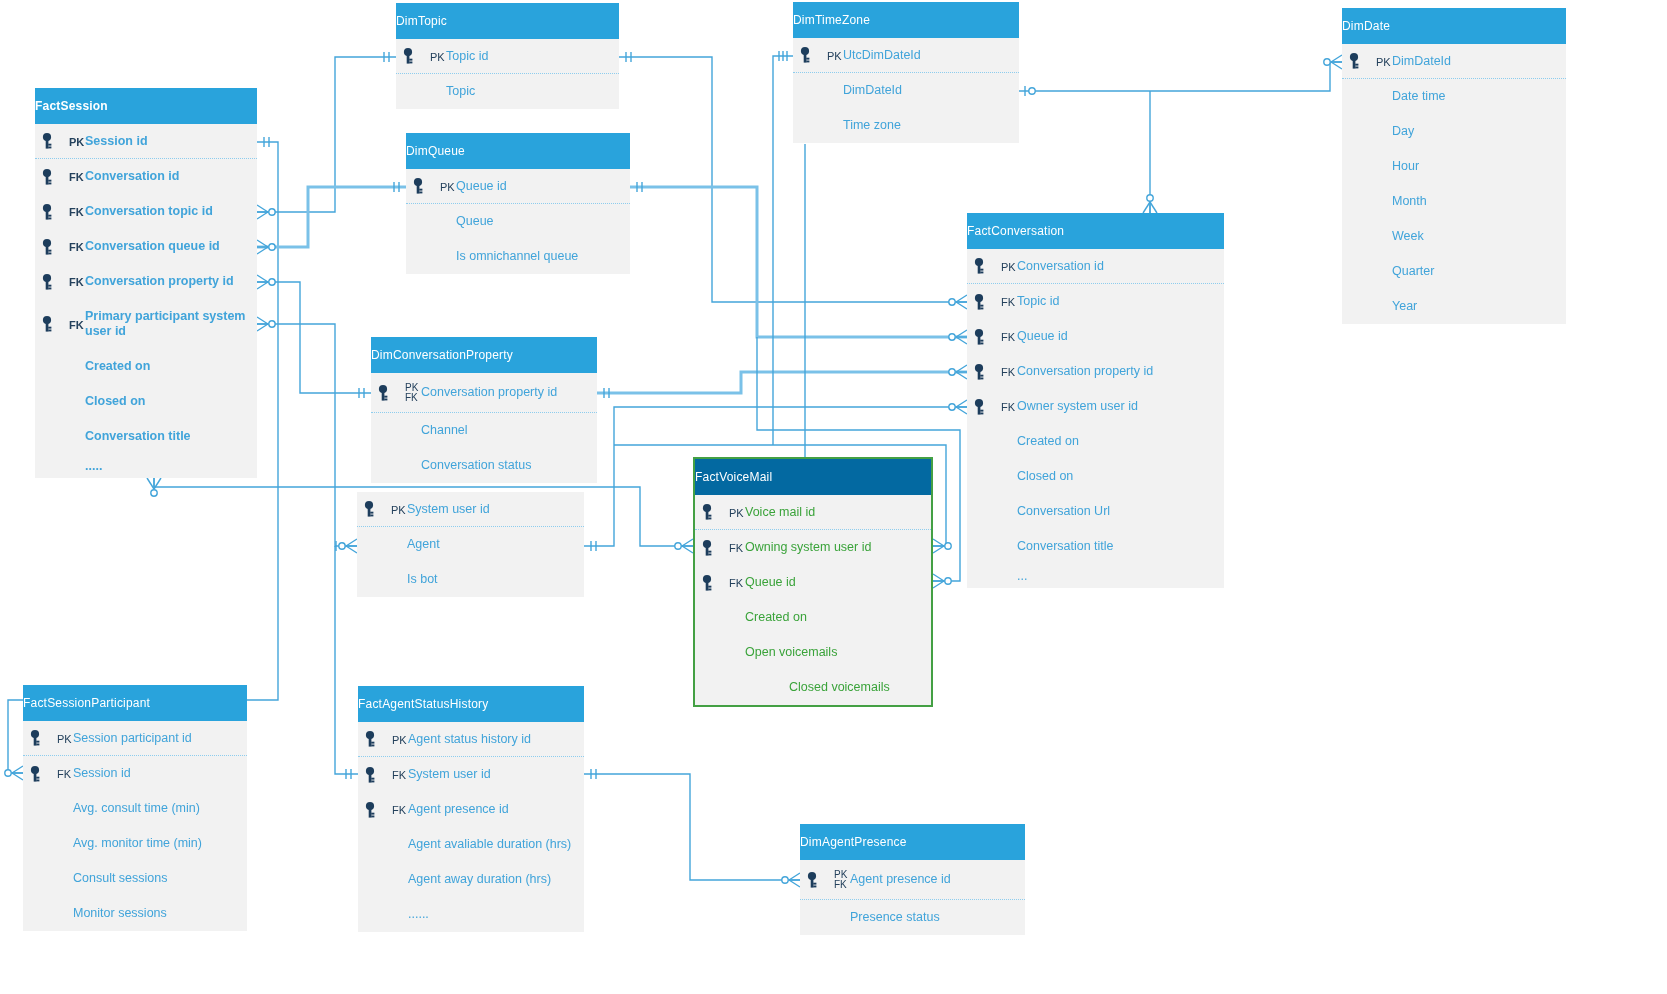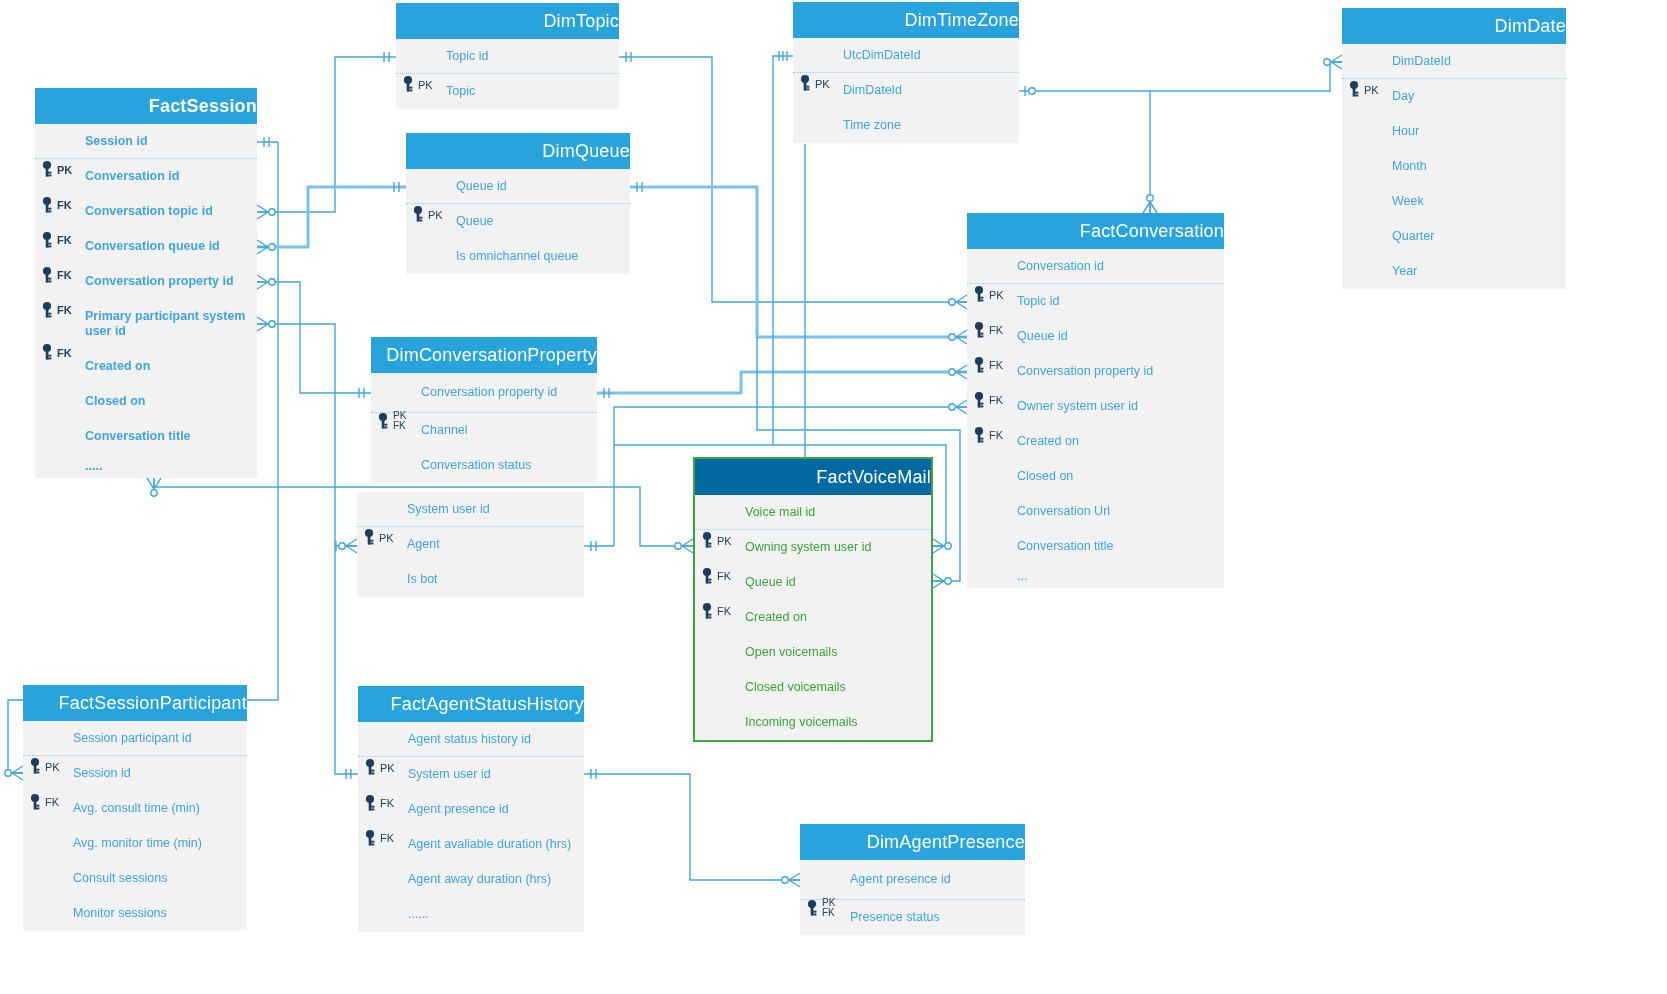--- a/index.html
+++ b/index.html
@@ -3,32 +3,32 @@
 <meta charset="utf-8">
 <style>
   html,body{margin:0;padding:0;background:#ffffff;}
   #diagram{
     position:relative;width:1667px;height:994px;overflow:hidden;
     font-family:"Liberation Sans",sans-serif;background:#ffffff;
   }
   #wires{position:absolute;left:0;top:0;z-index:1;}
   .tbl{position:absolute;z-index:2;background:#f2f2f2;box-sizing:border-box;}
   .tbl.green{border:2px solid #44a044;background:#f2f2f2;}
-  .hdr{height:36px;display:flex;align-items:center;justify-content:flex-end;
-       color:#ffffff;font-size:18px;letter-spacing:.2px;}
+  .hdr{height:36px;display:flex;align-items:center;justify-content:flex-start;
+       color:#ffffff;font-size:12px;letter-spacing:.2px;}
   .hdr.blue{background:#29a3dc;}
   .hdr.green{background:#0369a1;}
   .row{position:relative;display:flex;align-items:center;box-sizing:border-box;
        padding-left:50px;padding-right:8px;}
   .row.sep{border-bottom:1px dotted #8ecdee;}
   .lbl{font-size:12.5px;line-height:1.2;}
   .tbl.blue .lbl{color:#41a4da;}
   .tbl.green .lbl{color:#3aa33a;}
   .keywrap{position:absolute;left:7px;top:50%;transform:translateY(-50%);
-           display:flex;align-items:center;gap:2px;margin-top:28px;}
+           display:flex;align-items:center;gap:14px;}
   .ktxt{font-size:11px;color:#24415c;}
   .ktxt.stack{display:flex;flex-direction:column;font-size:10px;line-height:10.5px;}
 </style>
 </head>
 <body>
 
 <div id="diagram">
   <svg id="wires" width="1667" height="994">
       <polyline points="257,142 278,142 278,700 8,700 8,773 23,773" fill="none" stroke="#44a5da" stroke-width="1.4"></polyline>
       <polyline points="257,212 335,212 335,57 396,57" fill="none" stroke="#44a5da" stroke-width="1.4"></polyline>
@@ -308,20 +308,23 @@
             <circle cx="5" cy="4.6" r="4.1" fill="#1d3d5c"></circle>
             <rect x="3.7" y="7.5" width="2.7" height="8.6" fill="#1d3d5c"></rect>
             <rect x="6.2" y="11.2" width="3.2" height="1.9" fill="#1d3d5c"></rect>
             <rect x="6.2" y="14" width="3.2" height="1.9" fill="#1d3d5c"></rect>
           </svg>
           <span class="ktxt">PK</span>
         </span>
         <span class="lbl">DimDateId</span>
       </div>
       <div class="row" style="height: 35px;">
+        <span class="lbl">Date time</span>
+      </div>
+      <div class="row" style="height: 35px;">
         <span class="lbl">Day</span>
       </div>
       <div class="row" style="height: 35px;">
         <span class="lbl">Hour</span>
       </div>
       <div class="row" style="height: 35px;">
         <span class="lbl">Month</span>
       </div>
       <div class="row" style="height: 35px;">
         <span class="lbl">Week</span>
@@ -498,25 +501,22 @@
           <span class="ktxt">FK</span>
         </span>
         <span class="lbl">Queue id</span>
       </div>
       <div class="row" style="height: 35px;">
         <span class="lbl">Created on</span>
       </div>
       <div class="row" style="height: 35px;">
         <span class="lbl">Open voicemails</span>
       </div>
-      <div class="row" style="height: 35px;">
+      <div class="row" style="height: 35px; margin-left: 44px;">
         <span class="lbl">Closed voicemails</span>
-      </div>
-      <div class="row" style="height: 35px;">
-        <span class="lbl">Incoming voicemails</span>
       </div>
     </div>
     <div class="tbl blue" style="left: 23px; top: 685px; width: 224px;">
       <div class="hdr blue">
         <span>FactSessionParticipant</span>
       </div>
       <div class="row sep" style="height: 35px;">
         <span class="keywrap">
           <svg width="13" height="17" viewBox="0 0 13 17">
             <circle cx="5" cy="4.6" r="4.1" fill="#1d3d5c"></circle>

